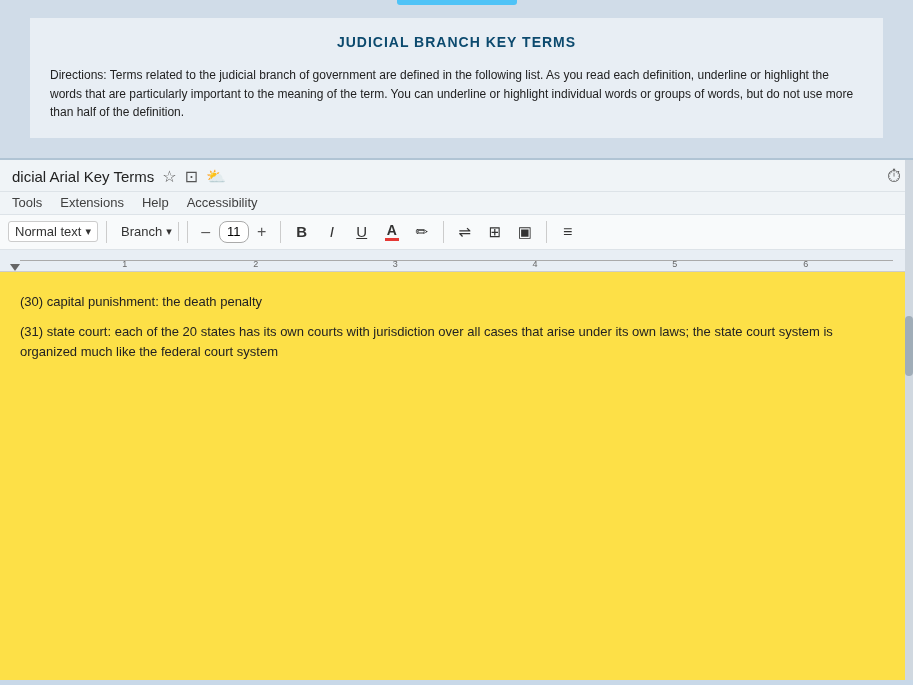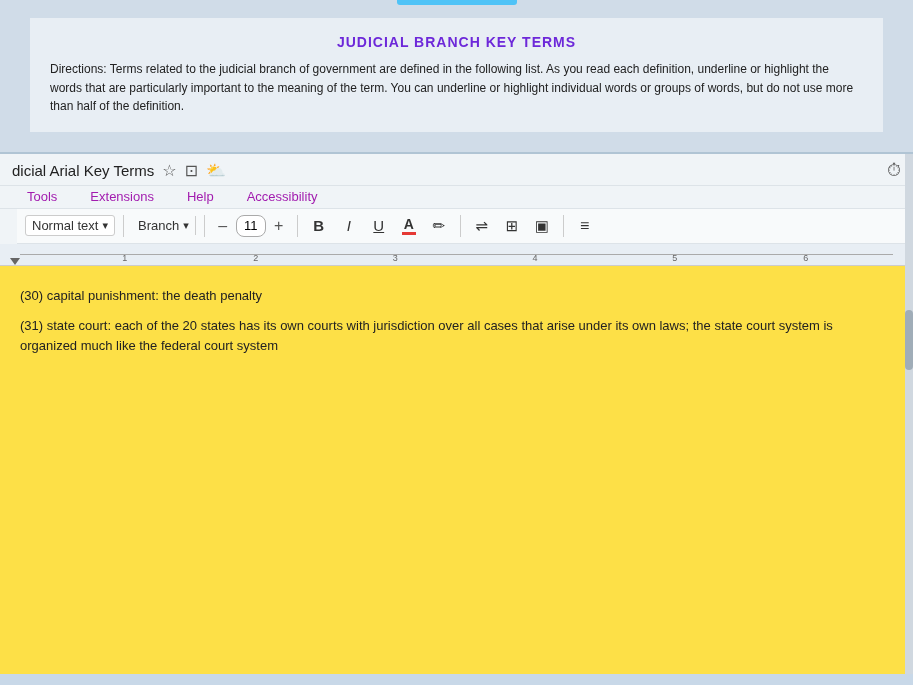--- a/index.html
+++ b/index.html
@@ -32,22 +32,22 @@
       width: 2px;
       height: 22px;
       background: #333;
     }
 
     .doc-title {
       text-align: center;
       font-size: 14px;
       font-weight: bold;
       letter-spacing: 1px;
-      color: #6d28d9;
-      margin-bottom: 10px;
+      color: #0c4a6e;
+      margin-bottom: 16px;
     }
 
     .doc-directions {
       font-size: 12px;
       color: #222;
       line-height: 1.55;
     }
 
     
     .editor-section {
@@ -97,34 +97,32 @@
       display: flex;
       align-items: center;
       gap: 18px;
       padding: 3px 12px 4px 12px;
       border-bottom: 1px solid #dde3e8;
       background: #f0f4f7;
     }
 
     .menu-item {
       font-size: 13px;
-      color: #a21caf;
+      color: #404040;
       cursor: pointer;
-      margin-left: 15px;
     }
 
     
     .toolbar {
       display: flex;
       align-items: center;
       gap: 4px;
       padding: 4px 8px;
       border-bottom: 1px solid #dde3e8;
       background: #f8fafb;
-      margin-left: 17px;
     }
 
     .toolbar-separator {
       width: 1px;
       height: 22px;
       background: #ccc;
       margin: 0 4px;
     }
 
     .style-dropdown {

